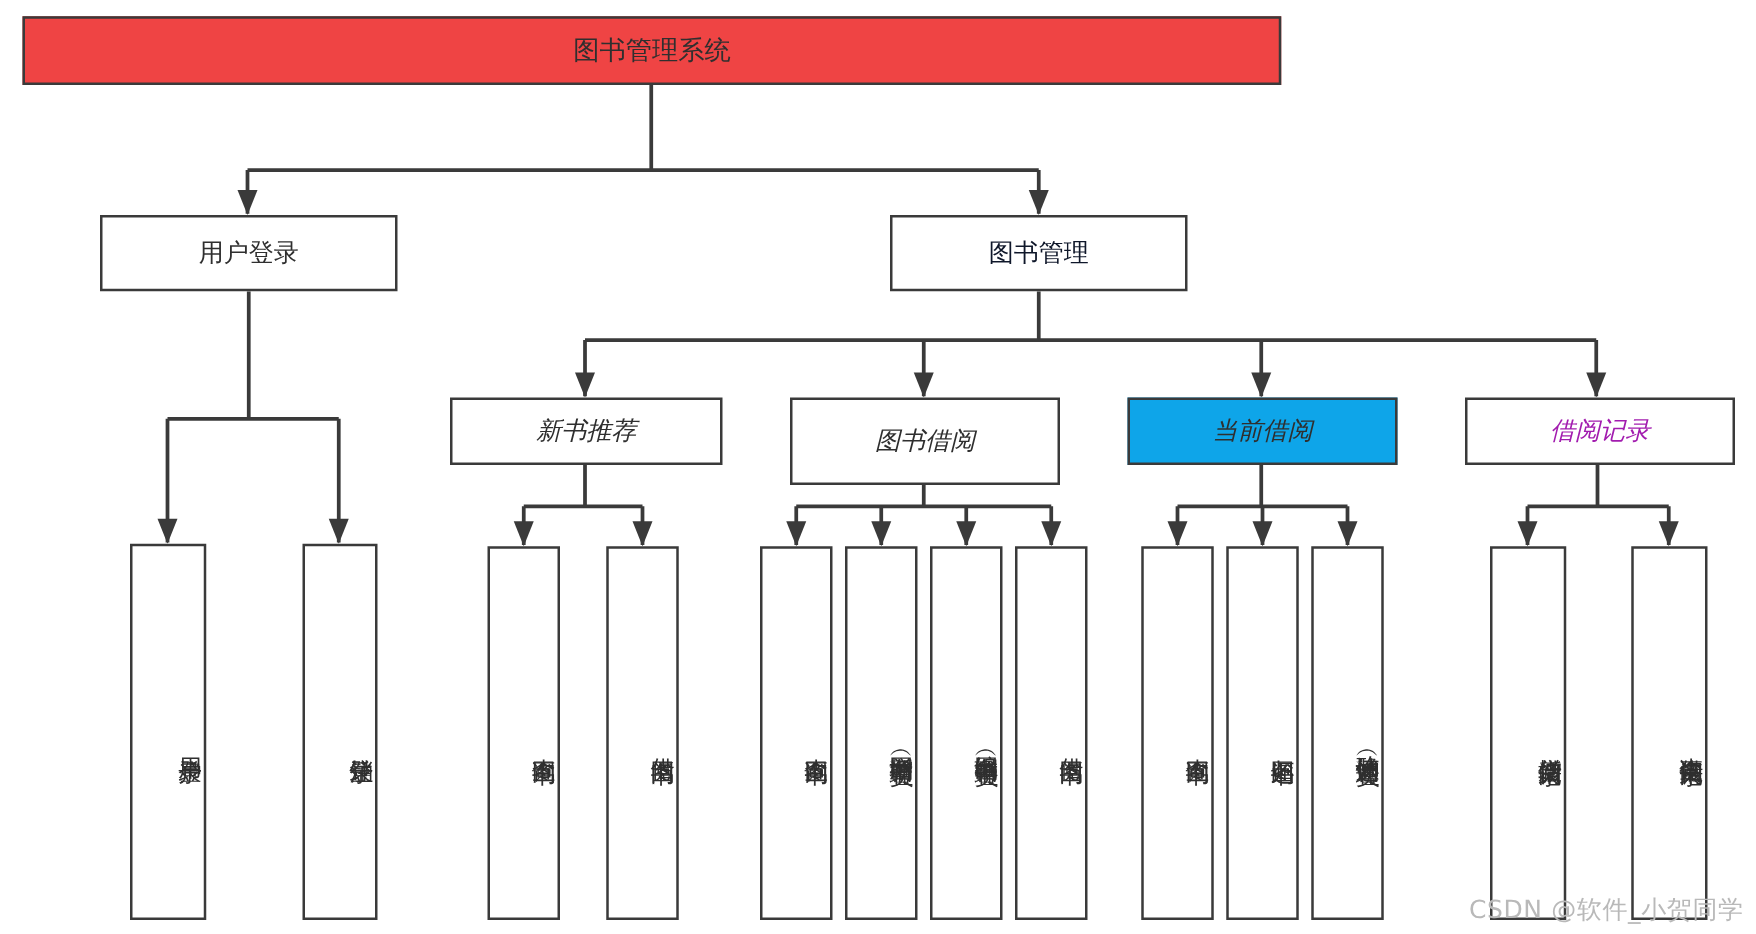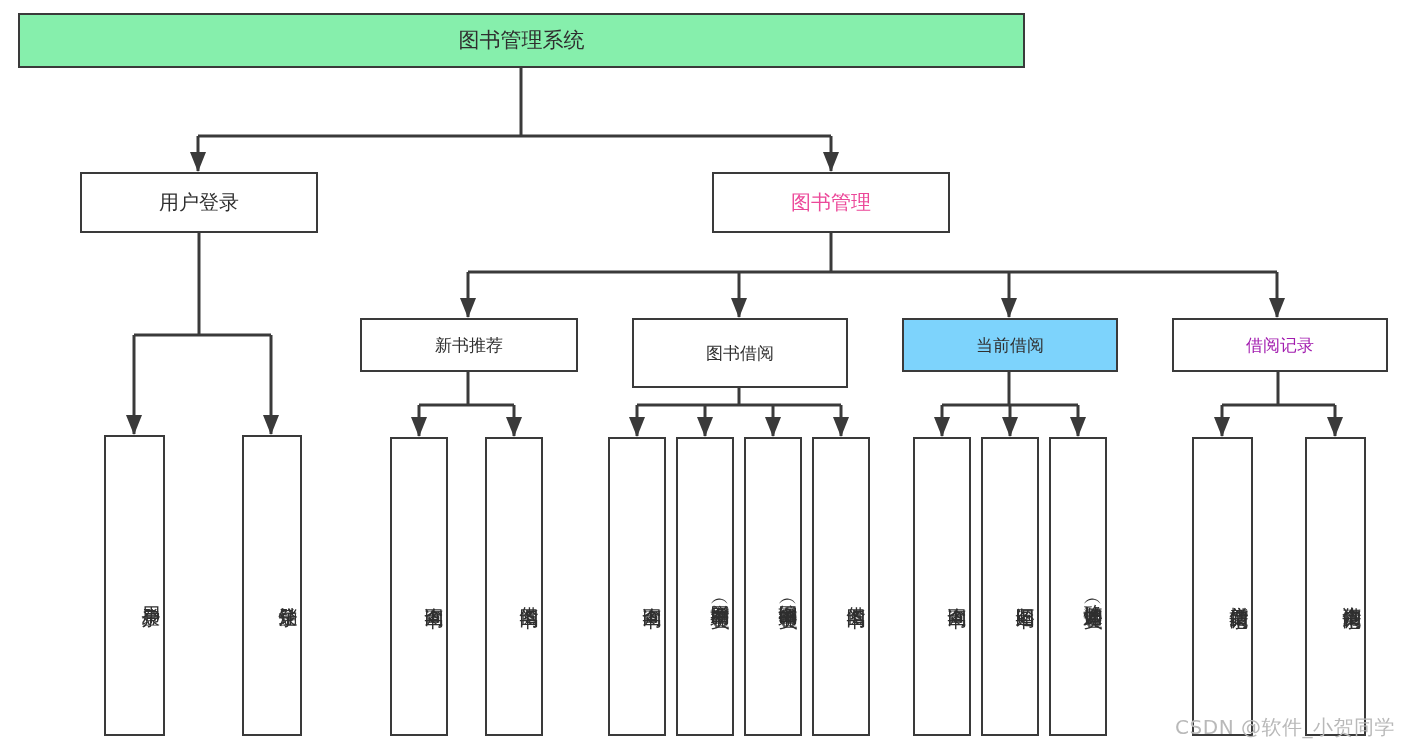--- a/index.html
+++ b/index.html
@@ -34,21 +34,21 @@
     border: 2.5px solid #3a3a3a;
     display: flex;
     align-items: center;
     justify-content: center;
     text-align: center;
     color: #2f2f2f;
     line-height: 1.18;
   }
   .node.root       { font-size: 21px; }
   .node.level1     { font-size: 20px; }
-  .node.level2     { font-size: 17px; }
+  .node.level2     { font-size: 20px; font-style: italic; }
   .node.leaf {
     font-size: 19px;
     writing-mode: vertical-rl;
     text-orientation: upright;
     align-items: flex-start;
     justify-content: center;
     padding-top: 14px;
     letter-spacing: 1px;
   }
   .node .label {
@@ -125,36 +125,36 @@
       <polygon points="1070,417 1086,417 1078,437" fill="#3a3a3a"></polygon>
       <line x1="1278" y1="372" x2="1278" y2="405" stroke="#3a3a3a" stroke-width="3"></line>
       <line x1="1222" y1="405" x2="1335" y2="405" stroke="#3a3a3a" stroke-width="3"></line>
       <line x1="1222" y1="405" x2="1222" y2="436" stroke="#3a3a3a" stroke-width="3"></line>
       <polygon points="1214,417 1230,417 1222,437" fill="#3a3a3a"></polygon>
       <line x1="1335" y1="405" x2="1335" y2="436" stroke="#3a3a3a" stroke-width="3"></line>
       <polygon points="1327,417 1343,417 1335,437" fill="#3a3a3a"></polygon>
     </svg>
 
   <div id="node-layer">
-      <div class="node root" style="left: 18px; top: 13px; width: 1007px; height: 55px; border-color: rgb(58, 58, 58); background: #86efac; color: rgb(47, 47, 47);">
+      <div class="node root" style="left: 18px; top: 13px; width: 1007px; height: 55px; border-color: rgb(58, 58, 58); background: #ef4444; color: rgb(47, 47, 47);">
         <span class="label">图书管理系统</span>
       </div>
       <div class="node level1" style="left: 80px; top: 172px; width: 238px; height: 61px; border-color: rgb(58, 58, 58); background: rgb(255, 255, 255); color: rgb(47, 47, 47);">
         <span class="label">用户登录</span>
       </div>
-      <div class="node level1" style="left: 712px; top: 172px; width: 238px; height: 61px; border-color: rgb(58, 58, 58); background: rgb(255, 255, 255); color: #ec4899;">
+      <div class="node level1" style="left: 712px; top: 172px; width: 238px; height: 61px; border-color: rgb(58, 58, 58); background: rgb(255, 255, 255); color: #0f172a;">
         <span class="label">图书管理</span>
       </div>
       <div class="node level2" style="left: 360px; top: 318px; width: 218px; height: 54px; border-color: rgb(58, 58, 58); background: rgb(255, 255, 255); color: rgb(47, 47, 47);">
         <span class="label">新书推荐</span>
       </div>
       <div class="node level2" style="left: 632px; top: 318px; width: 216px; height: 70px; border-color: rgb(58, 58, 58); background: rgb(255, 255, 255); color: rgb(47, 47, 47);">
         <span class="label">图书借阅</span>
       </div>
-      <div class="node level2" style="left: 902px; top: 318px; width: 216px; height: 54px; border-color: rgb(58, 58, 58); background: #7dd3fc; color: rgb(47, 47, 47);">
+      <div class="node level2" style="left: 902px; top: 318px; width: 216px; height: 54px; border-color: rgb(58, 58, 58); background: #0ea5e9; color: rgb(47, 47, 47);">
         <span class="label">当前借阅</span>
       </div>
       <div class="node level2" style="left: 1172px; top: 318px; width: 216px; height: 54px; border-color: rgb(58, 58, 58); background: rgb(255, 255, 255); color: #a21caf;">
         <span class="label">借阅记录</span>
       </div>
       <div class="node leaf" style="left: 104px; top: 435px; width: 61px; height: 301px; border-color: rgb(58, 58, 58); background: rgb(255, 255, 255); color: rgb(47, 47, 47);">
         <span class="label">用户登录</span>
       </div>
       <div class="node leaf" style="left: 242px; top: 435px; width: 60px; height: 301px; border-color: rgb(58, 58, 58); background: rgb(255, 255, 255); color: rgb(47, 47, 47);">
         <span class="label">注销登录</span>

